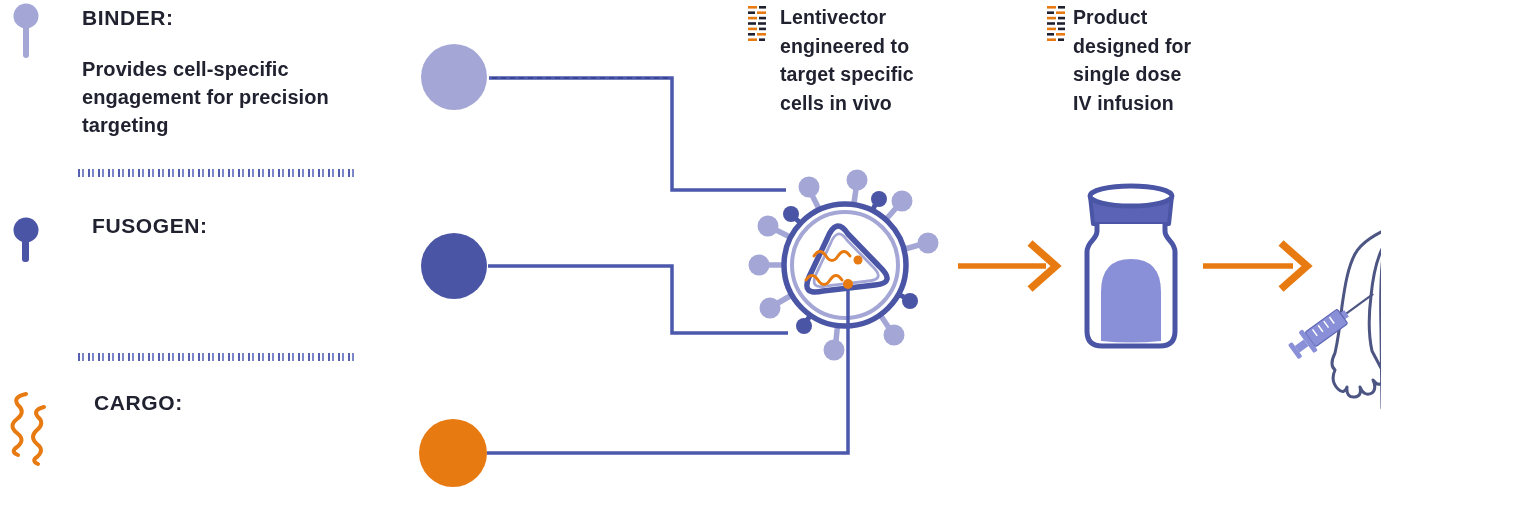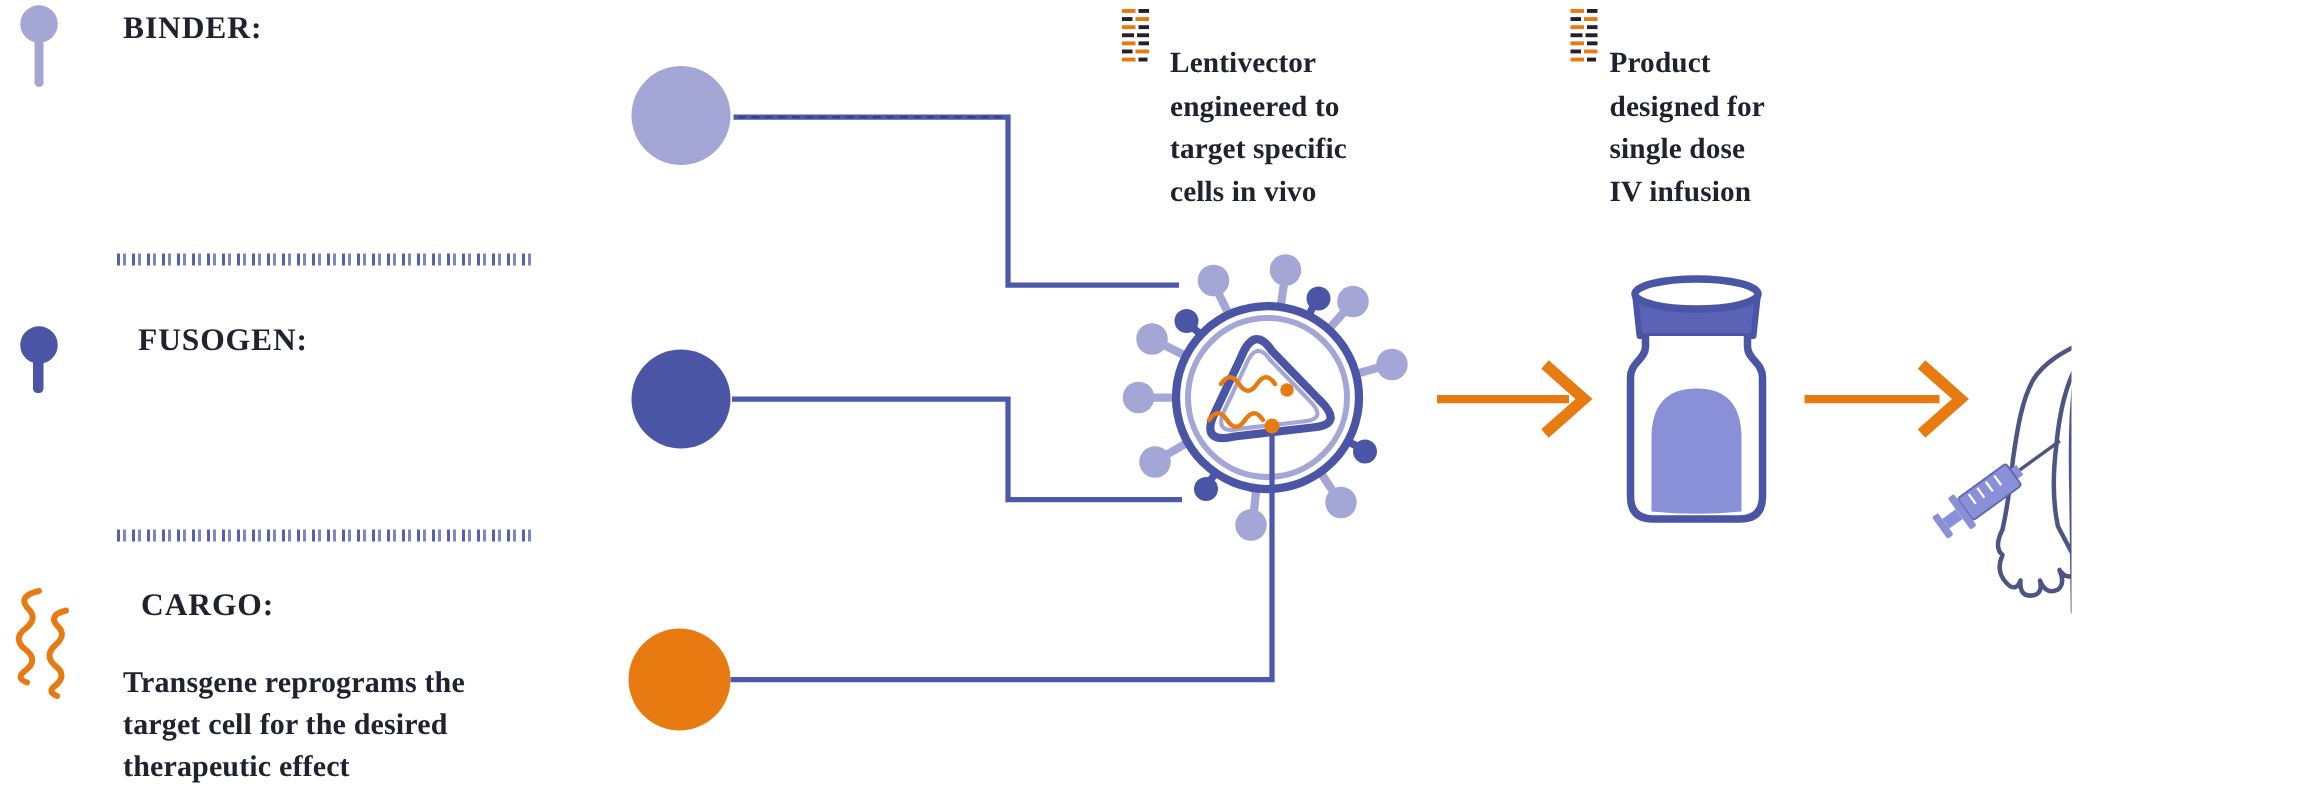--- a/index.html
+++ b/index.html
@@ -10,36 +10,36 @@
     --line-blue:#4c58ac;
     --orange:#e87a12;
     --ink:#212230;
     --body-outline:#4d5583;
     --background:#ffffff;
   }
   html,body{margin:0;padding:0;background:var(--background);}
   .canvas{
     position:relative;width:1381px;height:532px;overflow:hidden;
     background:var(--background);color:var(--ink);
-    font-family:Liberation Serif, serif;
+    font-family:Liberation Sans, sans-serif;
   }
   .abs{position:absolute;}
   svg{display:block;}
   .gfx{position:absolute;left:0;top:0;}
   .sec-title{
     font-size:21px;font-weight:700;letter-spacing:.6px;
     color:var(--ink);white-space:pre-line;
   }
   .sec-body{
     font-size:20px;font-weight:700;line-height:28px;letter-spacing:.1px;
     color:var(--ink);white-space:pre-line;
   }
   .annot{
     font-size:19.5px;font-weight:700;line-height:28.5px;letter-spacing:.1px;
-    color:var(--ink);white-space:pre-line;margin-top:26px;
+    color:var(--ink);white-space:pre-line;
   }
   .divider{
     height:8px;
     background-image:repeating-linear-gradient(90deg,
       #5560b0 0 2px,transparent 2px 4px,
       #7d86c8 4px 6px,transparent 6px 10px);
   }
 </style>
 </head>
 <body>
@@ -227,29 +227,29 @@
         <line x1="28" y1="2" x2="28" y2="10" stroke="#ffffff" stroke-width="1.5"></line>
         <line x1="35" y1="2" x2="35" y2="10" stroke="#ffffff" stroke-width="1.5"></line>
         <rect x="1" y="-4" width="5" height="26" rx="1.5" fill="var(--mid-purple,#8a90d8)"></rect>
         <rect x="-10" y="5" width="11" height="8" fill="var(--mid-purple,#8a90d8)"></rect>
         <rect x="-15" y="0" width="5" height="18" rx="1.5" fill="var(--mid-purple,#8a90d8)"></rect>
       </g>
     </g>
   </svg>
 
   <div class="abs sec-title" style="left:82px;top:6px">BINDER:</div>
+  <div class="abs sec-body" style="left:82px;top:55px">Provides cell-specific
+engagement for precision
+targeting</div>
   <div class="abs divider" style="left:78px;top:169px;width:278px"></div>
 
   <div class="abs sec-title" style="left:92px;top:214px">FUSOGEN:</div>
   <div class="abs divider" style="left:78px;top:353px;width:278px"></div>
 
   <div class="abs sec-title" style="left:94px;top:391px">CARGO:</div>
-  <div class="abs sec-body" style="left:82px;top:441px">Transgene reprograms the
-target cell for the desired
-therapeutic effect</div>
 
   <div class="abs annot" style="left:780px;top:3px">Lentivector
 engineered to
 target specific
 cells in vivo</div>
   <div class="abs annot" style="left:1073px;top:3px">Product
 designed for
 single dose
 IV infusion</div>
 

